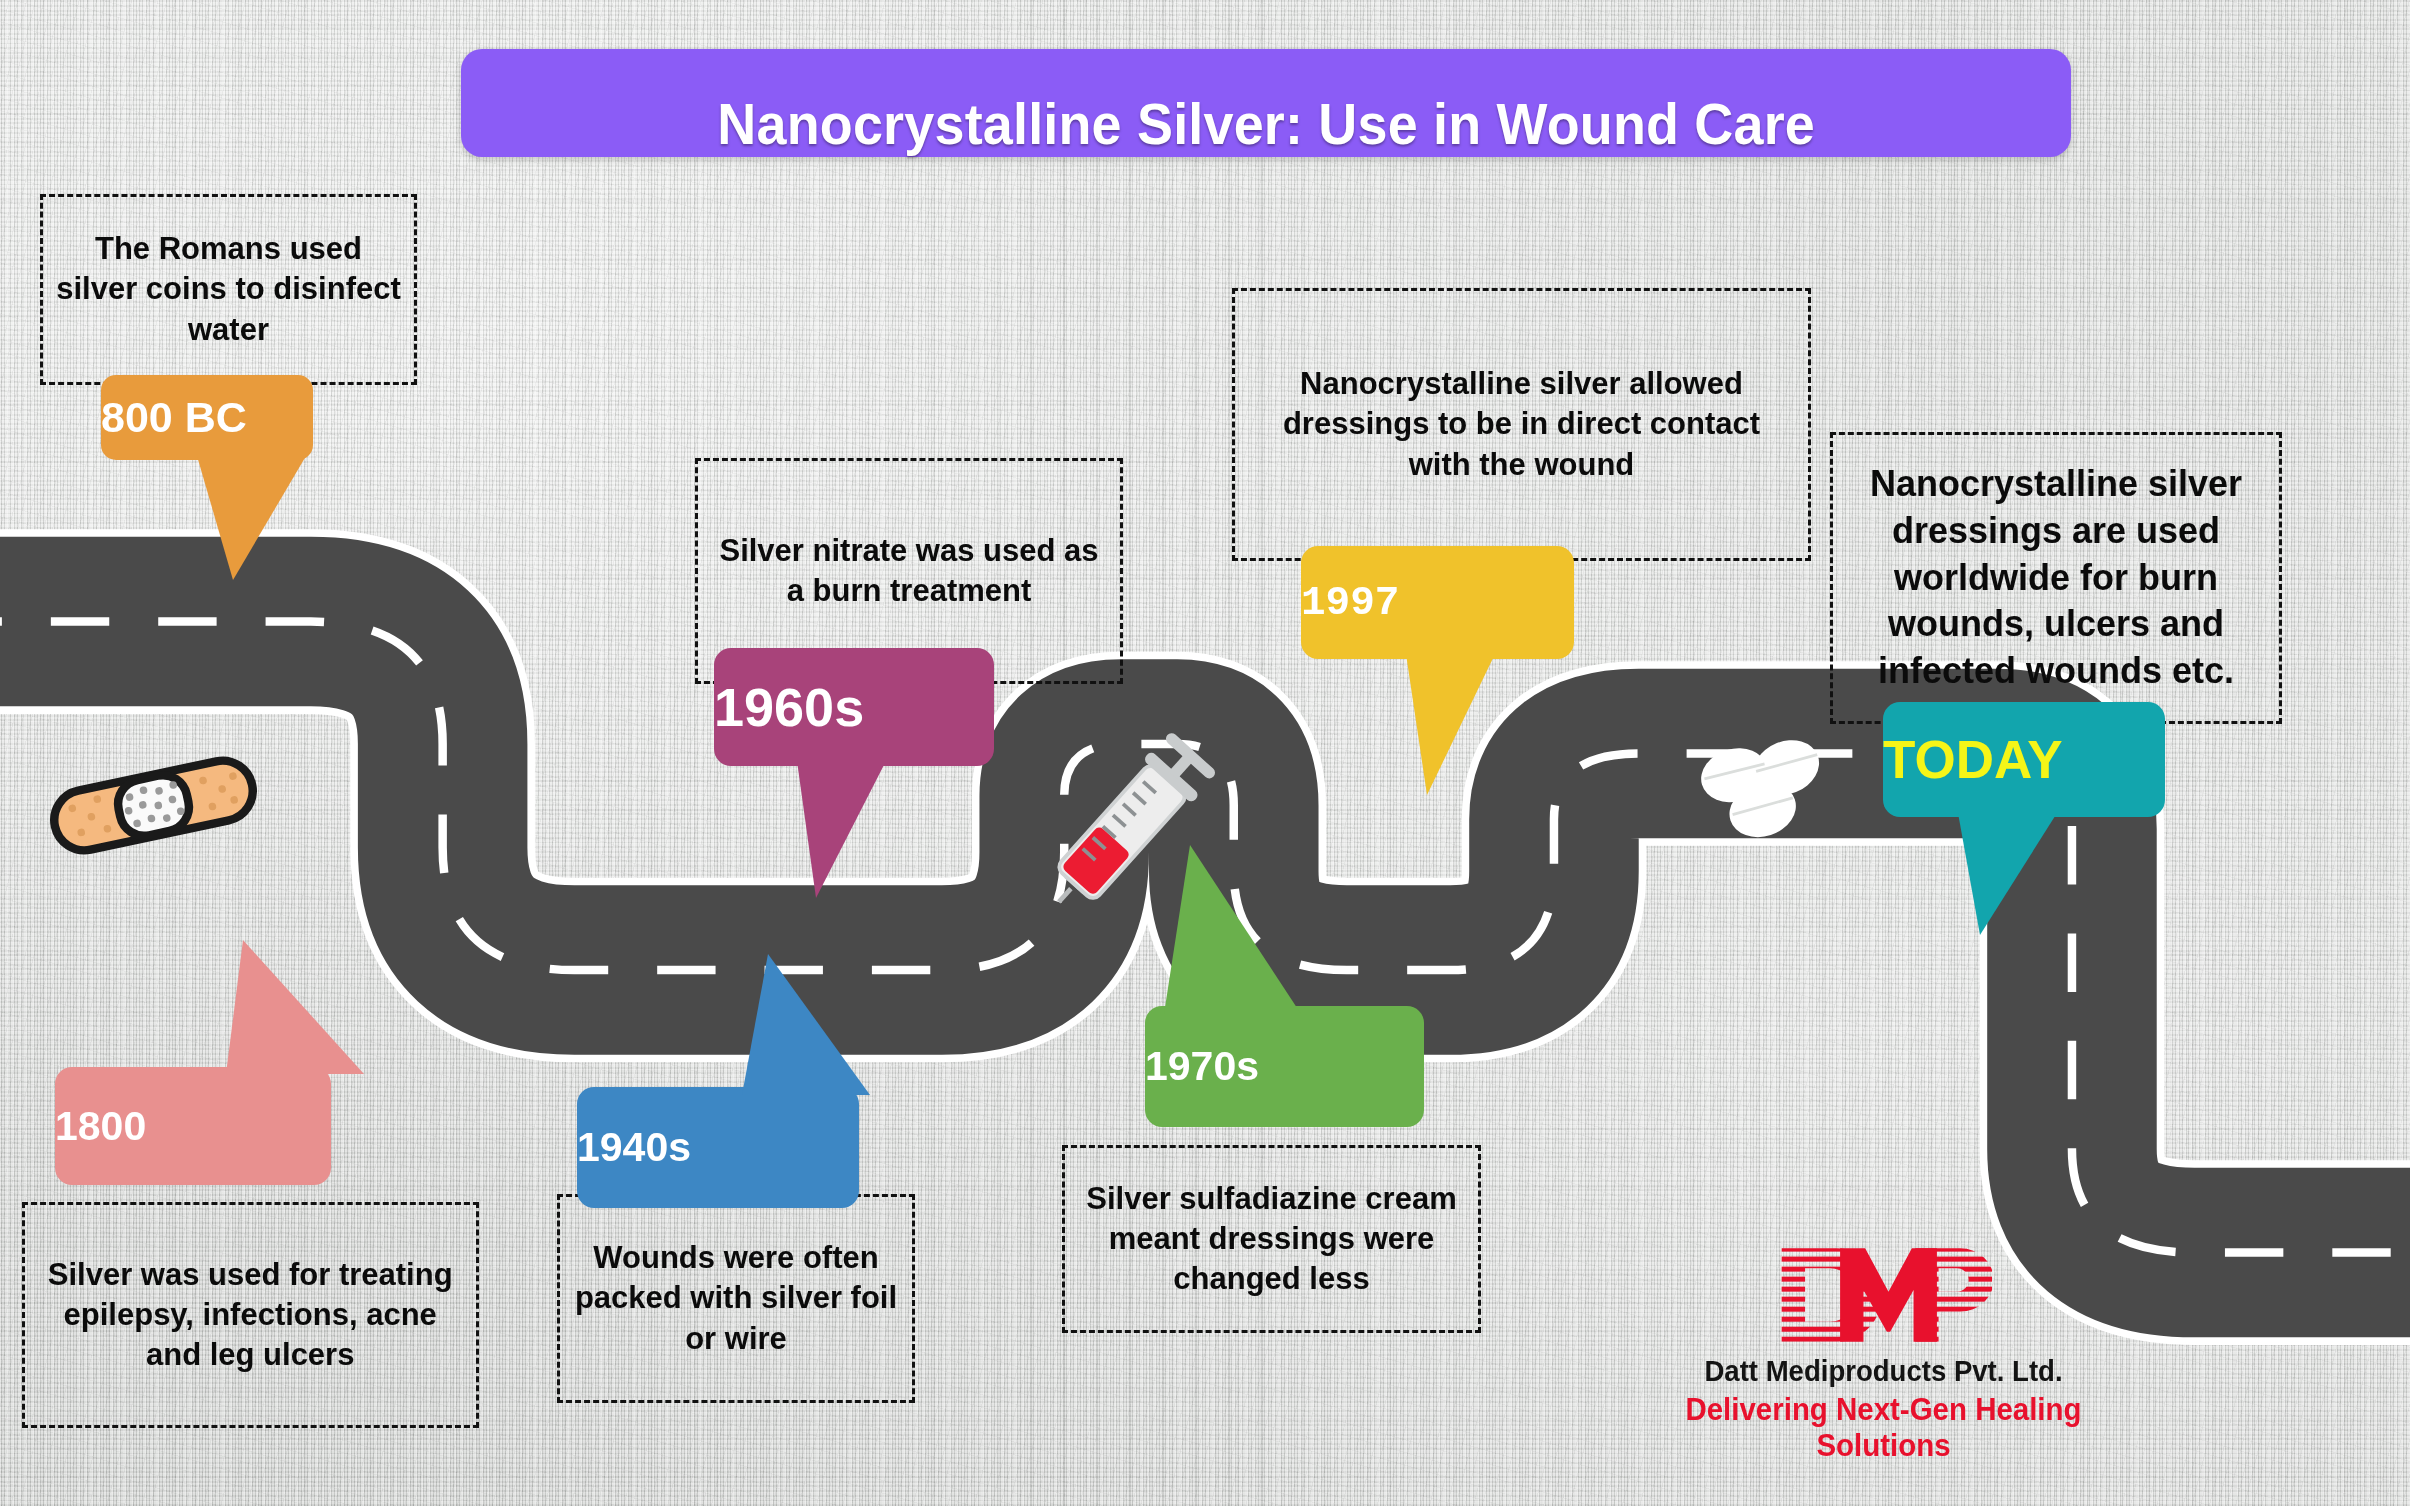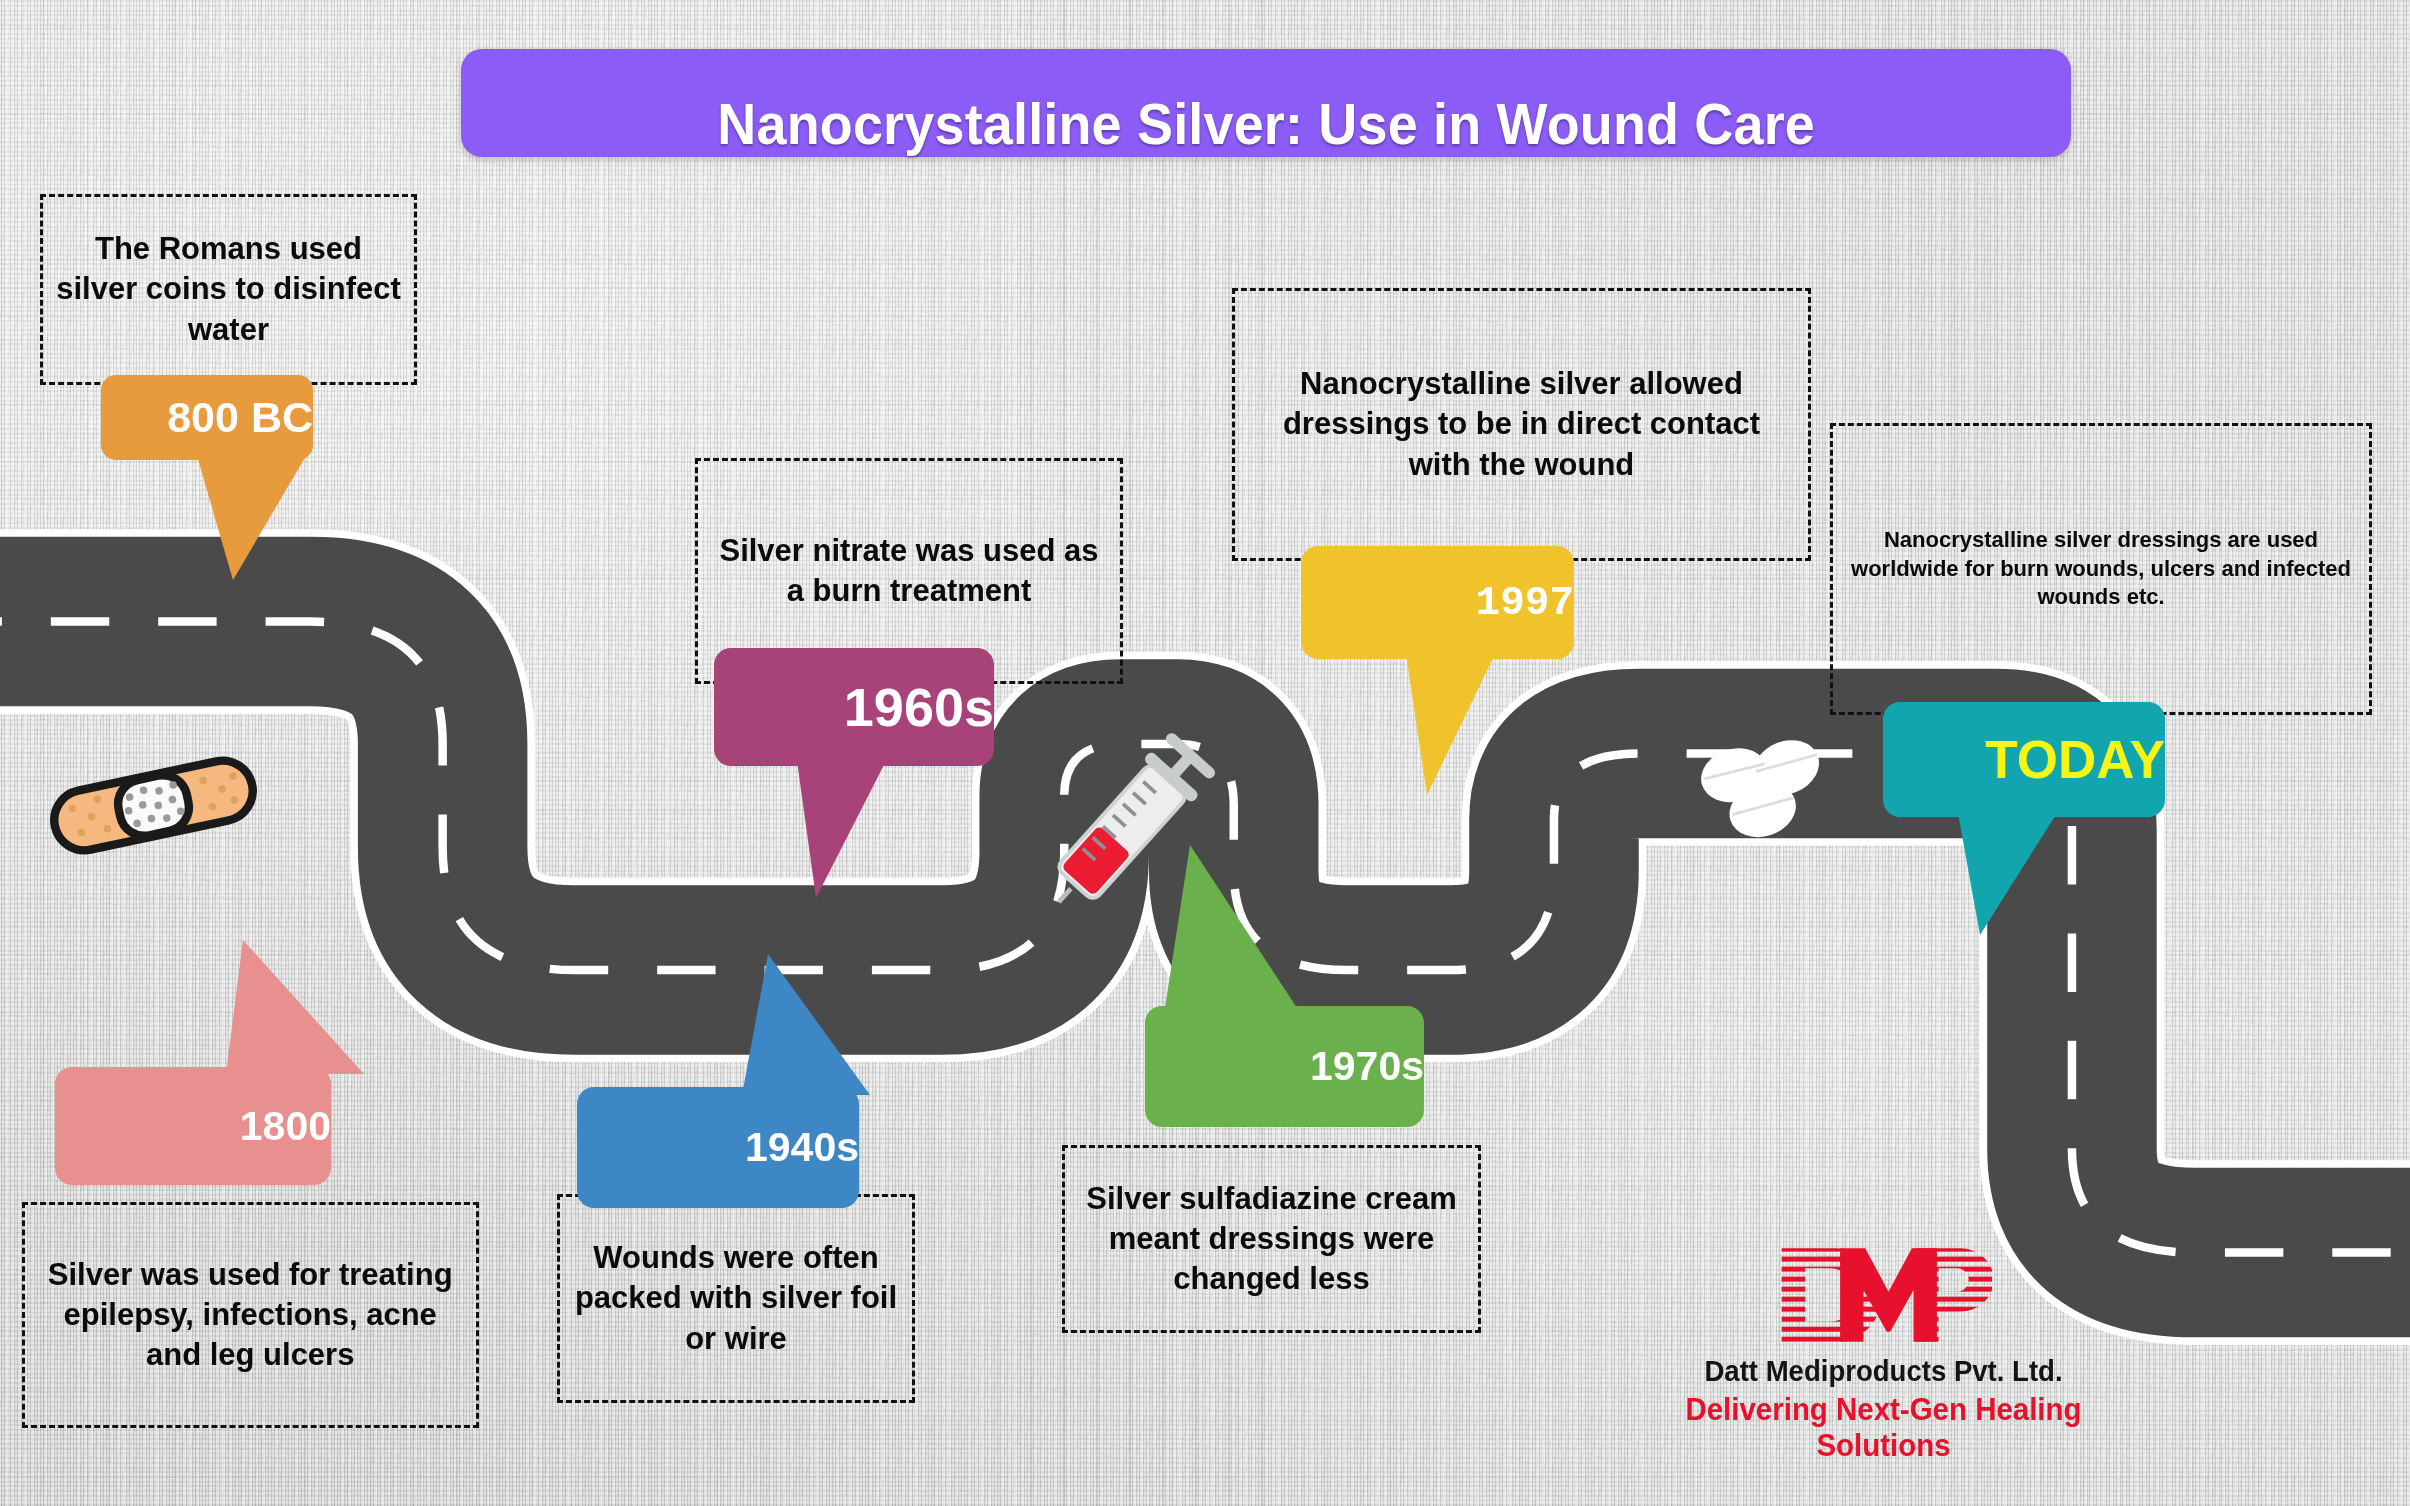--- a/index.html
+++ b/index.html
@@ -57,21 +57,21 @@
     color:#0b0b0b; font-weight:bold;
     line-height:1.30;
     padding:9.4px 13px;
     margin-top:6px;
   }
 
   
   .badge {
     position:absolute;
     border-radius:15px;
-    display:flex; align-items:center; justify-content:flex-end;
+    display:flex; align-items:center; justify-content:flex-start;
     color:#fff; font-weight:bold;
     z-index:6;
   }
   .badge .tail { position:absolute; width:0; height:0; }
 
   
   #brand { position:absolute; left:1620px; top:1241px; width:527px; text-align:center; z-index:7;}
   #brand-name { font-size:29px; font-weight:bold; color:#141414; margin-top:5.6px; transform:scaleX(.95);}
   #brand-tag  { font-size:31px; font-weight:bold; color:#e8112d; margin-top:4.7px; transform:scaleX(.95);}
   #dmp-logo   { height:108px; display:flex; justify-content:center; }
@@ -233,21 +233,21 @@
 </div>
 
 <div class="note" style="left:1232px; top:282px; width:579px; height:273px; font-size:31px; z-index:4">
   <span>Nanocrystalline silver allowed dressings to be in direct contact with the wound</span>
 </div>
 <div class="badge" style="left:1301px; top:546px; width:273px; height:113px; background:#f0c22b; font-size:41px; border-radius:17px;font-family:Liberation Mono, monospace;">
   <span>1997</span>
   <span class="tail" style="left:105px; top:108px; border-left:21px solid transparent; border-right:68px solid transparent; border-top:141px solid #f0c22b;"></span>
 </div>
 
-<div class="note" style="left:1830px; top:417px; width:542px; height:292px; font-size:22px; z-index:4">
+<div class="note" style="left:1830px; top:426px; width:452px; height:292px; font-size:36px; z-index:4">
   <span>Nanocrystalline silver dressings are used worldwide for burn wounds, ulcers and infected wounds etc.</span>
 </div>
 <div class="badge" style="left:1883px; top:702px; width:282px; height:115px; background:#12a5ad; font-size:53px; color:#f5f518; border-radius:17px;">
   <span>TODAY</span>
   <span class="tail" style="left:75px; top:111px; border-left:22.6px solid transparent; border-right:77px solid transparent; border-top:122px solid #12a5ad;"></span>
 </div>
 
 <div id="brand">
   <div id="dmp-logo">
     <svg viewBox="0 0 260 120" width="217" height="108" aria-hidden="true">

